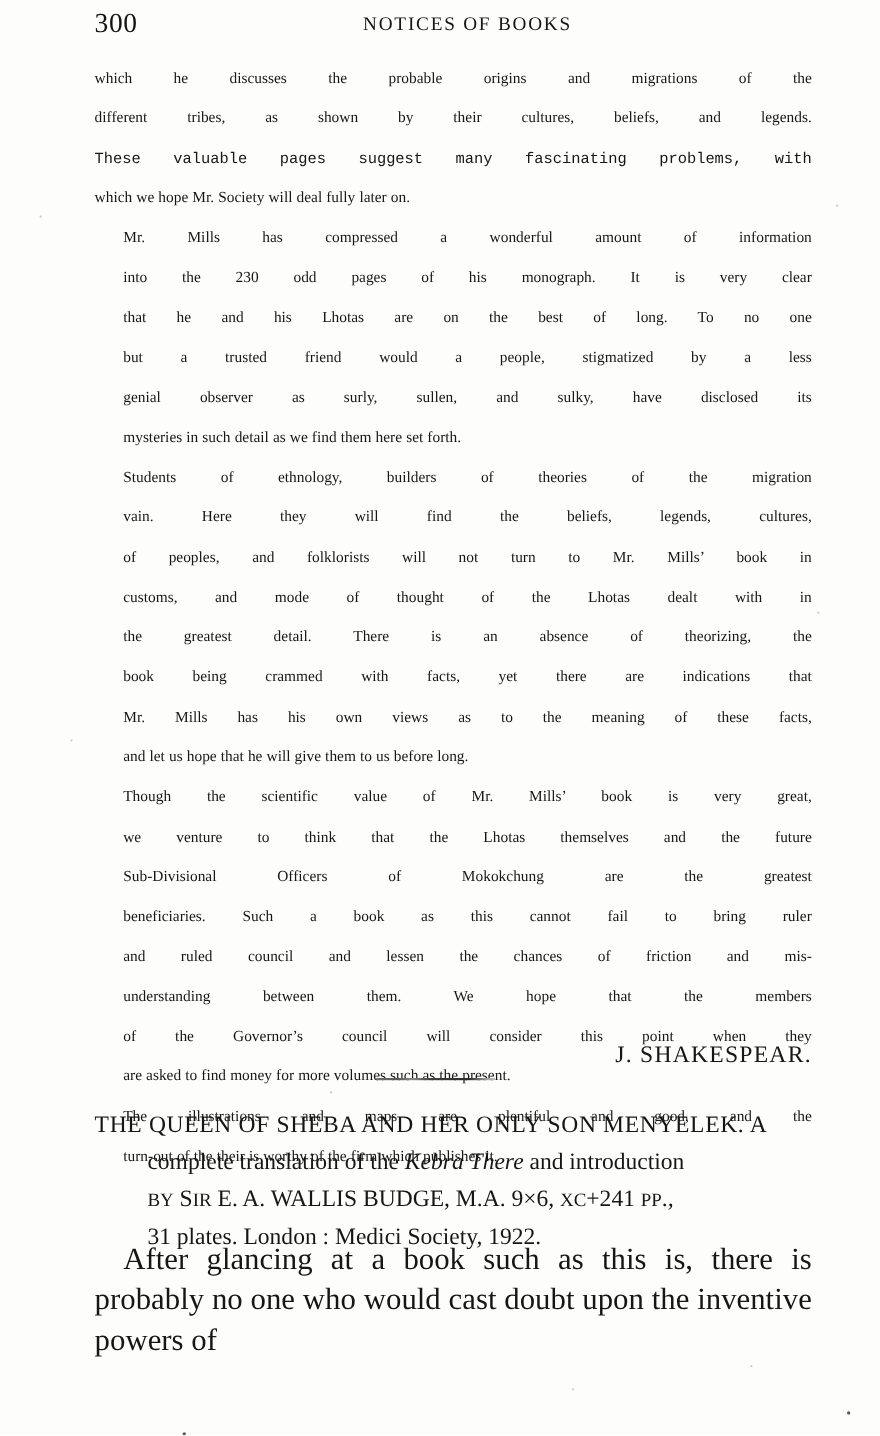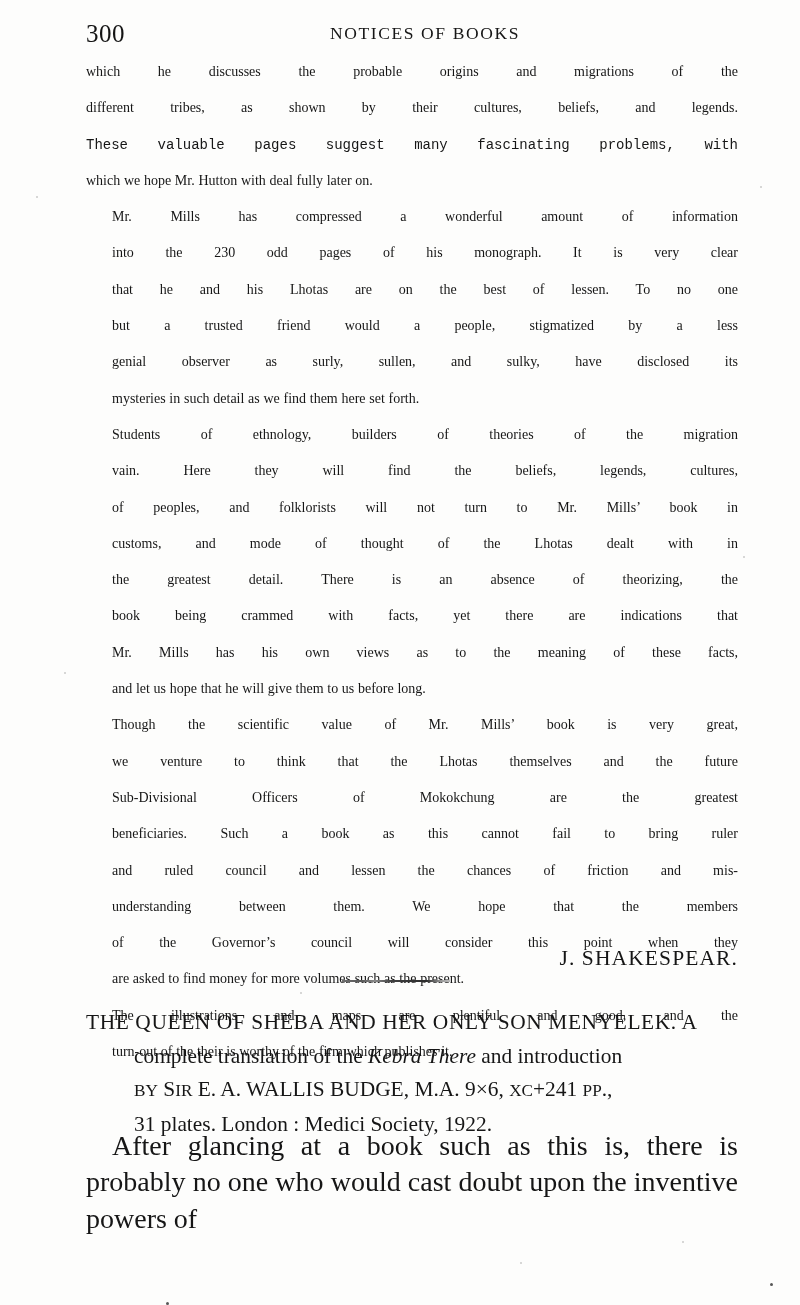--- a/index.html
+++ b/index.html
@@ -15,21 +15,21 @@
     position: relative;
     width: 800px;
     height: 1305px;
     background: #fdfdfc;
     overflow: hidden;
   }
 
   
   .running-head {
     position: absolute;
-    top: 20px;
+    top: 8px;
     left: 86px;
     width: 652px;
     height: 26px;
   }
   .folio {
     position: absolute;
     left: 0;
     top: 0;
     font-size: 25px;
     letter-spacing: 0.5px;
@@ -155,26 +155,26 @@
   <div class="running-head">
     <div class="folio">300</div>
     <div class="head-title">NOTICES OF BOOKS</div>
   </div>
 
   <div class="textblock">
     <p class="para first">
       <span class="line" style="text-align-last: justify; text-align: justify;">which he discusses the probable origins and migrations of the</span>
       <span class="line" style="text-align-last: justify; text-align: justify;">different tribes, as shown by their cultures, beliefs, and legends.</span>
       <span class="line" style="text-align-last: justify; text-align: justify; font-family: Liberation Mono, monospace;">These valuable pages suggest many fascinating problems, with</span>
-      <span class="line">which we hope Mr. Hutton with deal fully later on.</span>
+      <span class="line">which we hope Mr. Society will deal fully later on.</span>
     </p>
     <p class="para">
       <span class="line" style="text-indent: 26px; text-align-last: justify; text-align: justify;">Mr. Mills has compressed a wonderful amount of information</span>
       <span class="line" style="text-align-last: justify; text-align: justify;">into the 230 odd pages of his monograph.  It is very clear</span>
-      <span class="line" style="text-align-last: justify; text-align: justify;">that he and his Lhotas are on the best of lessen.  To no one</span>
+      <span class="line" style="text-align-last: justify; text-align: justify;">that he and his Lhotas are on the best of long.  To no one</span>
       <span class="line" style="text-align-last: justify; text-align: justify;">but a trusted friend would a people, stigmatized by a less</span>
       <span class="line" style="text-align-last: justify; text-align: justify;">genial observer as surly, sullen, and sulky, have disclosed its</span>
       <span class="line">mysteries in such detail as we find them here set forth.</span>
     </p>
     <p class="para">
       <span class="line" style="text-indent: 26px; text-align-last: justify; text-align: justify;">Students of ethnology, builders of theories of the migration</span>
       <span class="line" style="text-align-last: justify; text-align: justify;">vain.  Here they will find the beliefs, legends, cultures,</span>
       <span class="line" style="text-align-last: justify; text-align: justify;">of peoples, and folklorists will not turn to Mr. Mills’ book in</span>
       <span class="line" style="text-align-last: justify; text-align: justify;">customs, and mode of thought of the Lhotas dealt with in</span>
       <span class="line" style="text-align-last: justify; text-align: justify;">the greatest detail.  There is an absence of theorizing, the</span>

